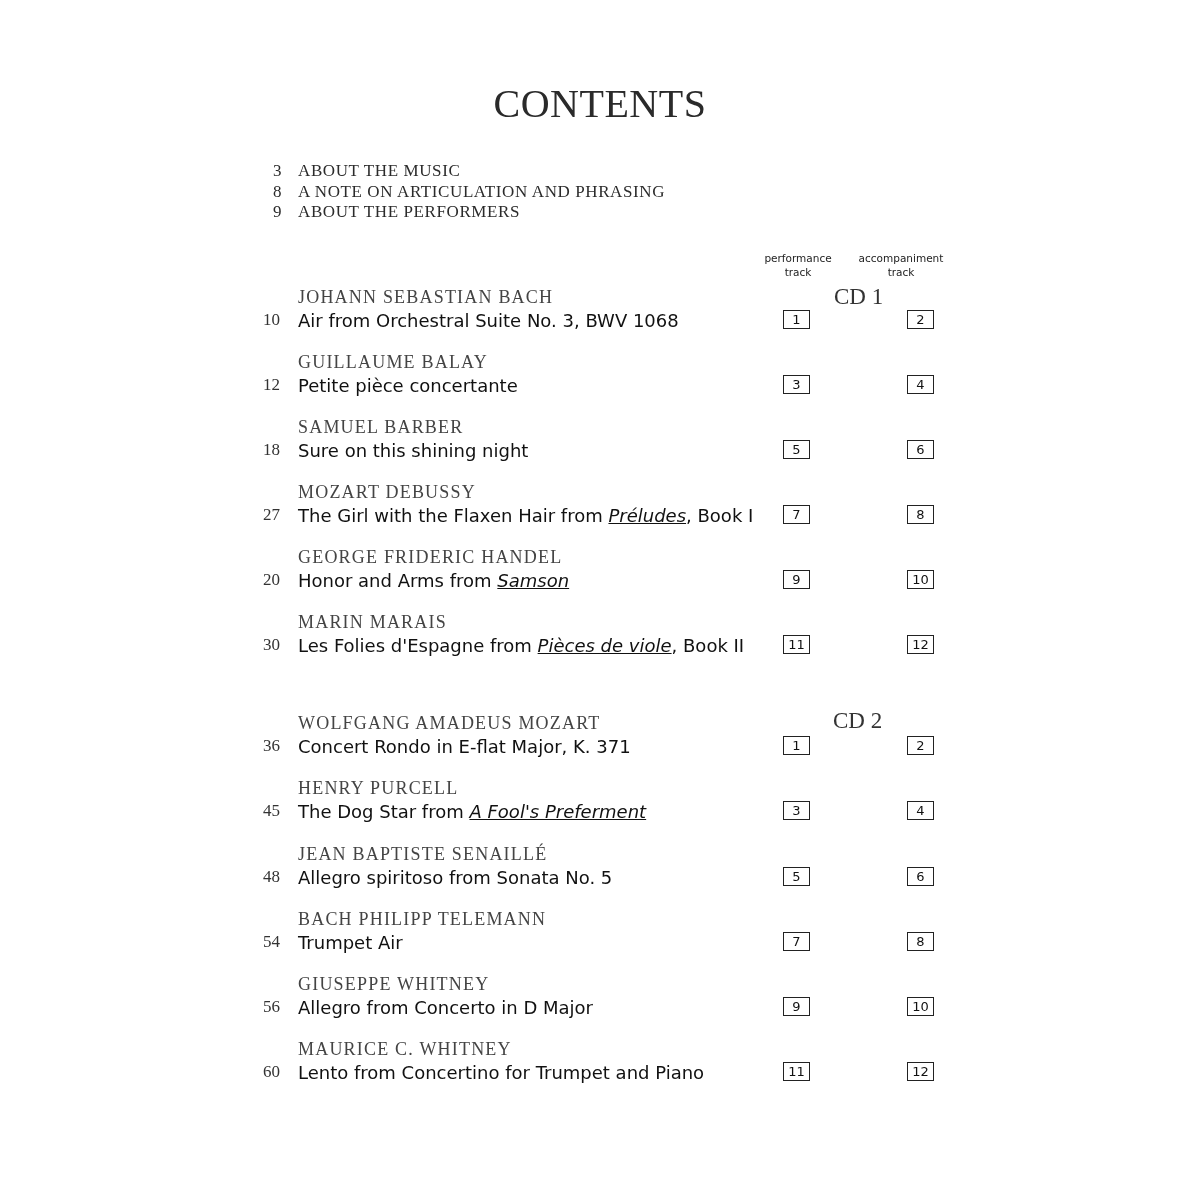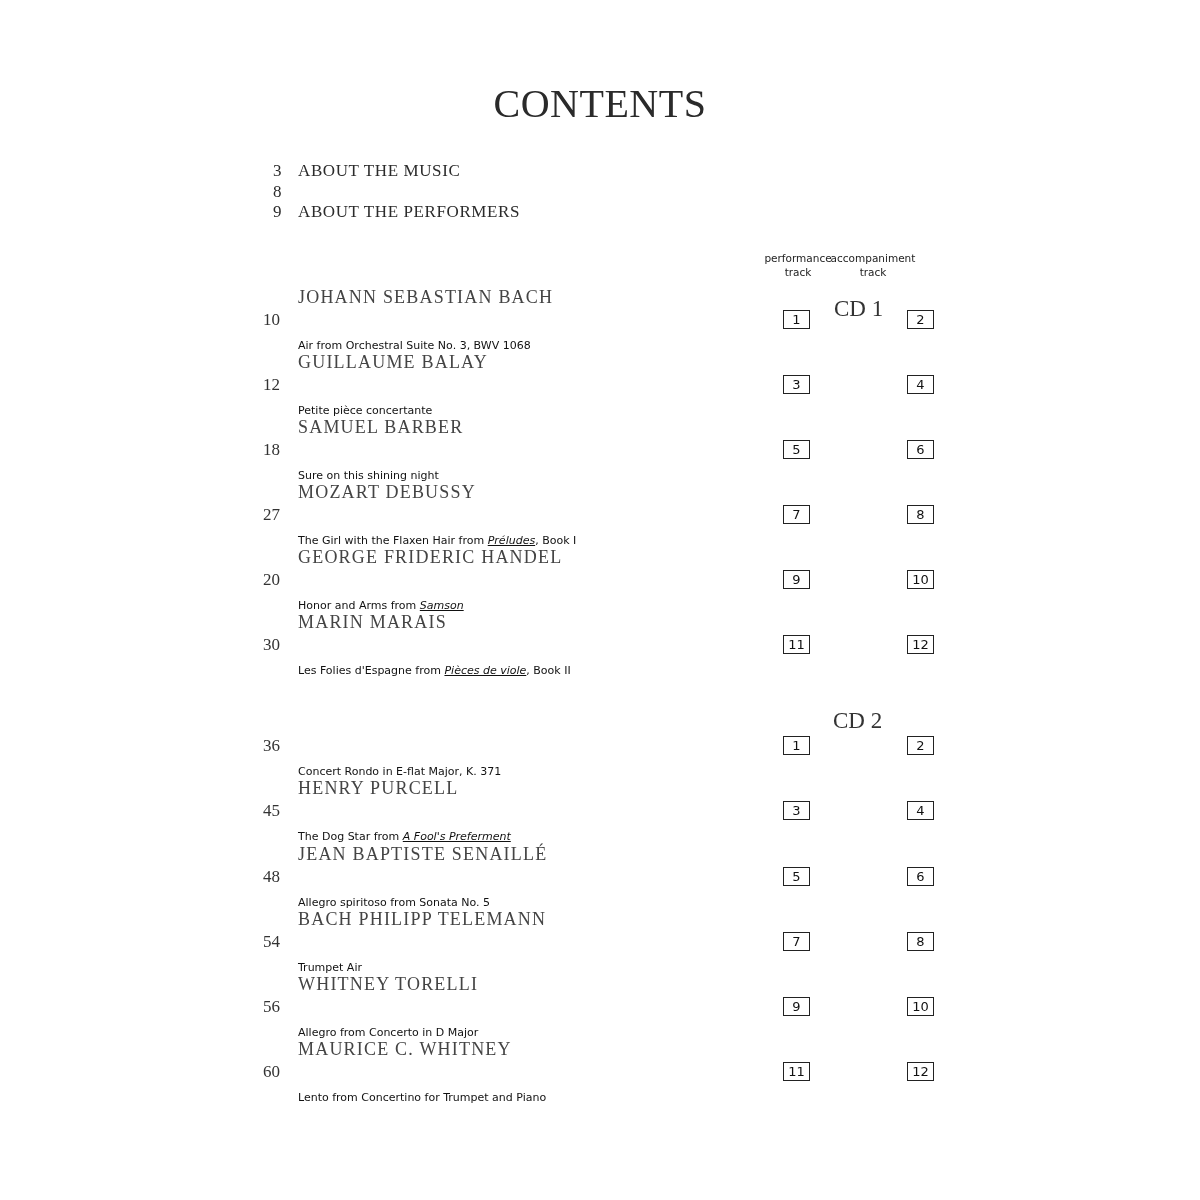--- a/index.html
+++ b/index.html
@@ -22,21 +22,21 @@
   .entry { position:absolute; left:0; width:1200px; height:60px;padding-left:48px; }
   .composer {
     position:absolute; left:298px; top:0; font-family:"Liberation Serif", serif; font-size:18px;
     letter-spacing:1.2px; color:#444;
   }
   .page {
     position:absolute; left:250px; width:30px; top:23px; text-align:right; font-family:"Liberation Serif", serif;
     font-size:17px; color:#333;
   }
   .work {
-    position:absolute; left:298px; top:23px; font-family:"DejaVu Sans", sans-serif; font-size:11px; color:#111;margin-top:29px;
+    position:absolute; left:298px; top:23px; font-family:"DejaVu Sans", sans-serif; font-size:18px; color:#111;
   }
   .work i { font-style:italic;text-decoration:underline; }
   .track {
     position:absolute; top:23px; width:27px; height:19px; border:1.5px solid #222; box-sizing:border-box;
     font-family:"DejaVu Sans", sans-serif; font-size:13px; text-align:center; line-height:17px; color:#111;
   }
   .track.perf { left:783px; }
   .track.acc { left:907px; }
 </style>
 </head>
@@ -44,31 +44,32 @@
 
 <div class="title">CONTENTS</div>
 
 <div class="intro">
   <div class="intro-row">
     <span class="intro-num">3</span>
     <span>ABOUT THE MUSIC</span>
   </div>
   <div class="intro-row">
     <span class="intro-num">8</span>
+    <span>A NOTE ON ARTICULATION AND PHRASING</span>
   </div>
   <div class="intro-row">
     <span class="intro-num">9</span>
     <span>ABOUT THE PERFORMERS</span>
   </div>
 </div>
 
 <div class="col-head" style="left:757px;width:82px;">performance track</div>
-<div class="col-head" style="left:828px;width:90px;">accompaniment track</div>
+<div class="col-head" style="left:856px;width:90px;">accompaniment track</div>
 
-<div class="cd-label" style="left:834px;top:284px;margin-top:12px;">CD 1</div>
+<div class="cd-label" style="left:834px;top:284px;">CD 1</div>
 <div class="cd-label" style="left:833px;top:708px;">CD 2</div>
 
 <div id="entries">
     <div class="entry" style="top: 287px;">
       <div class="composer">JOHANN SEBASTIAN BACH</div>
       <div class="page">10</div>
       <div class="work"><span>Air from Orchestral Suite No. 3, BWV 1068</span><i></i><span></span></div>
       <div class="track perf">1</div>
       <div class="track acc">2</div>
     </div>
@@ -101,20 +102,21 @@
       <div class="track acc">10</div>
     </div>
     <div class="entry" style="top: 612px;">
       <div class="composer">MARIN MARAIS</div>
       <div class="page">30</div>
       <div class="work"><span>Les Folies d'Espagne from </span><i>Pièces de viole</i><span>, Book II</span></div>
       <div class="track perf">11</div>
       <div class="track acc">12</div>
     </div>
     <div class="entry" style="top: 713px;">
+      <div class="composer">WOLFGANG AMADEUS MOZART</div>
       <div class="page">36</div>
       <div class="work"><span>Concert Rondo in E-flat Major, K. 371</span><i></i><span></span></div>
       <div class="track perf">1</div>
       <div class="track acc">2</div>
     </div>
     <div class="entry" style="top: 778px;">
       <div class="composer">HENRY PURCELL</div>
       <div class="page">45</div>
       <div class="work"><span>The Dog Star from </span><i>A Fool's Preferment</i><span></span></div>
       <div class="track perf">3</div>
@@ -128,21 +130,21 @@
       <div class="track acc">6</div>
     </div>
     <div class="entry" style="top: 909px;">
       <div class="composer">BACH PHILIPP TELEMANN</div>
       <div class="page">54</div>
       <div class="work"><span>Trumpet Air</span><i></i><span></span></div>
       <div class="track perf">7</div>
       <div class="track acc">8</div>
     </div>
     <div class="entry" style="top: 974px;">
-      <div class="composer">WHITNEY TORELLI</div>
+      <div class="composer">GIUSEPPE WHITNEY</div>
       <div class="page">56</div>
       <div class="work"><span>Allegro from Concerto in D Major</span><i></i><span></span></div>
       <div class="track perf">9</div>
       <div class="track acc">10</div>
     </div>
     <div class="entry" style="top: 1039px;">
       <div class="composer">MAURICE C. WHITNEY</div>
       <div class="page">60</div>
       <div class="work"><span>Lento from Concertino for Trumpet and Piano</span><i></i><span></span></div>
       <div class="track perf">11</div>

